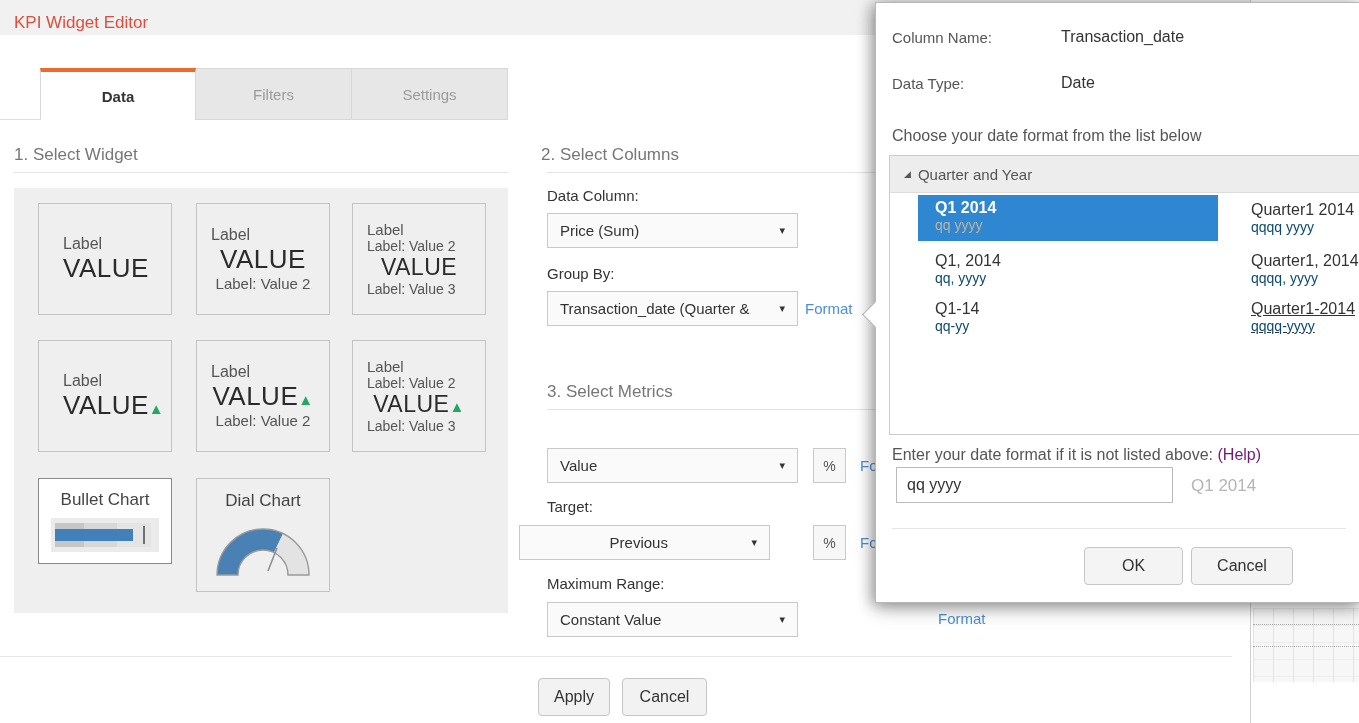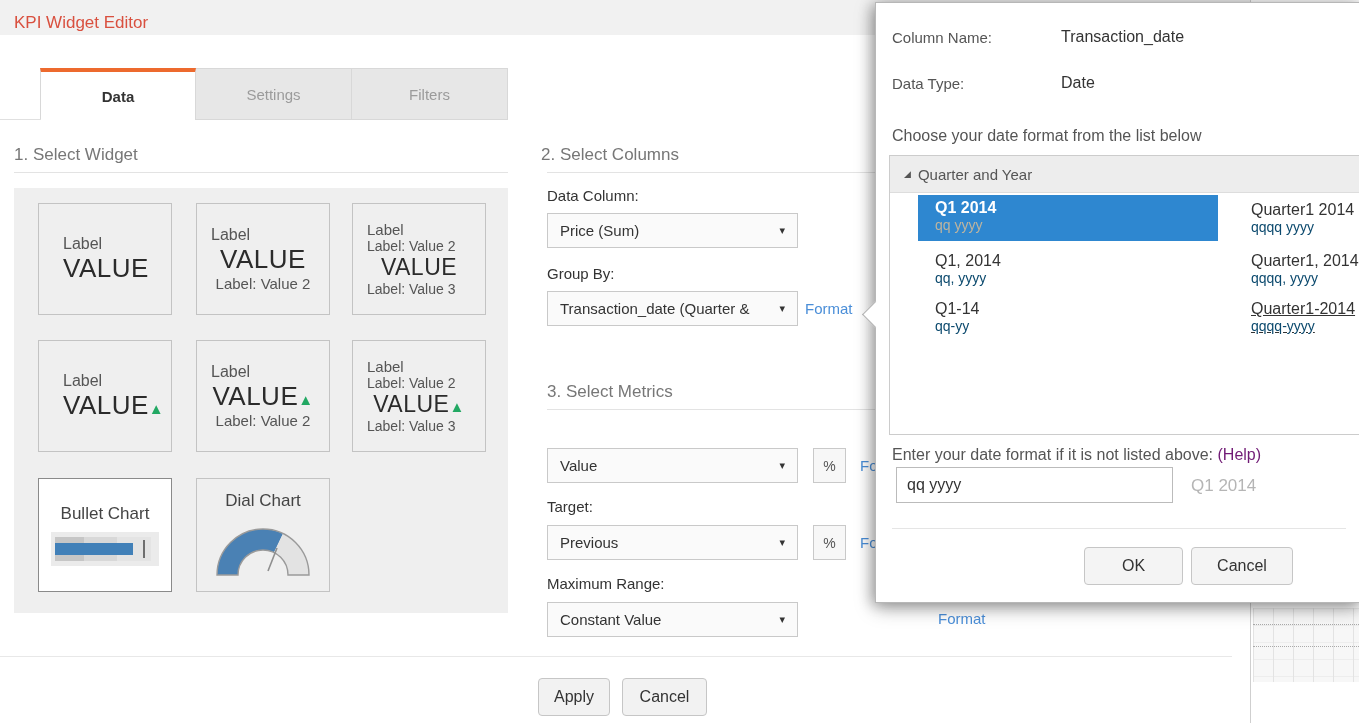--- a/index.html
+++ b/index.html
@@ -29,21 +29,21 @@
   .tab-stub { position:absolute; left:0; top:119px; width:41px; height:1px; background:#e0e0e0; }
 
   
   .sec-h { position:absolute; font-size:17px; color:#777; }
   .hrule { position:absolute; height:1px; background:#e3e3e3; }
 
   
   .wpanel { position:absolute; left:14px; top:188px; width:494px; height:425px; background:#efefef; }
   .wcard { position:absolute; width:134px; height:112px; border:1px solid #c3c3c3; background:#efefef;
            display:flex; flex-direction:column; justify-content:center; cursor:pointer; }
-  .wcard.sel { background:#fff; border-color:#8a8a8a; height:114px;align-items:center; }
+  .wcard.sel { background:#fff; border-color:#8a8a8a; height:86px;align-items:center; }
   .wlabel { font-size:16px; color:#555; }
   .wvalue { font-size:26px; color:#2b2b2b; letter-spacing:.5px; white-space:nowrap; }
   .wsub { font-size:15px; color:#555; }
   .wcard.compact .wlabel { font-size:15px; }
   .wcard.compact .wvalue { font-size:23px; }
   .wcard.compact .wsub { font-size:14px; }
   .trend { font-size:15px; color:#22a863; }
   .pad24 { padding-left:24px; }
   .pad14 { padding-left:14px; }
   .tcenter { text-align:center; padding-left:0 !important; }
@@ -118,24 +118,24 @@
 
   <div class="hdr">
     <div class="title">KPI Widget Editor</div>
   </div>
 
   <div class="tabs">
     <div class="tab first active">
         <span>Data</span>
       </div>
     <div class="tab">
+        <span>Filters</span>
+      </div>
+    <div class="tab">
         <span>Settings</span>
-      </div>
-    <div class="tab">
-        <span>Filters</span>
       </div>
   </div>
   <div class="tab-stub"></div>
 
   <div class="sec-h" style="left:14px; top:145px;">1. Select Widget</div>
   <div class="hrule" style="left:14px; top:172px; width:494px;"></div>
 
   <div class="wpanel">
 
     <div class="wcard" style="left:24px; top:15px;">
@@ -214,21 +214,21 @@
 
   <div class="flabel" style="left:547px; top:421px;margin-top:32px;">Value:</div>
   <div class="selbox" style="left:547px; top:448px;">
     <span class="seltext">Value</span>
     <span class="caret">▾</span>
   </div>
   <div class="pctbtn" style="left:813px; top:448px;">%</div>
   <div class="linkblue" style="left:860px; top:457px;">Format</div>
 
   <div class="flabel" style="left:547px; top:498px;">Target:</div>
-  <div class="selbox" style="left:547px; top:525px;">
+  <div class="selbox" style="left:519px; top:525px;text-align:center;">
     <span class="seltext">Previous</span>
     <span class="caret">▾</span>
   </div>
   <div class="pctbtn" style="left:813px; top:525px;">%</div>
   <div class="linkblue" style="left:860px; top:534px;">Format</div>
 
   <div class="flabel" style="left:547px; top:575px;">Maximum Range:</div>
   <div class="selbox" style="left:547px; top:602px;">
     <span class="seltext">Constant Value</span>
     <span class="caret">▾</span>

